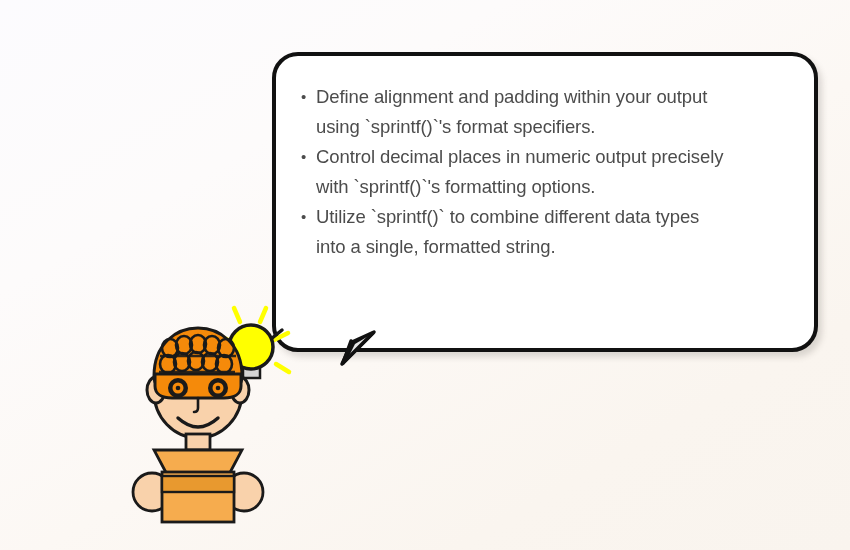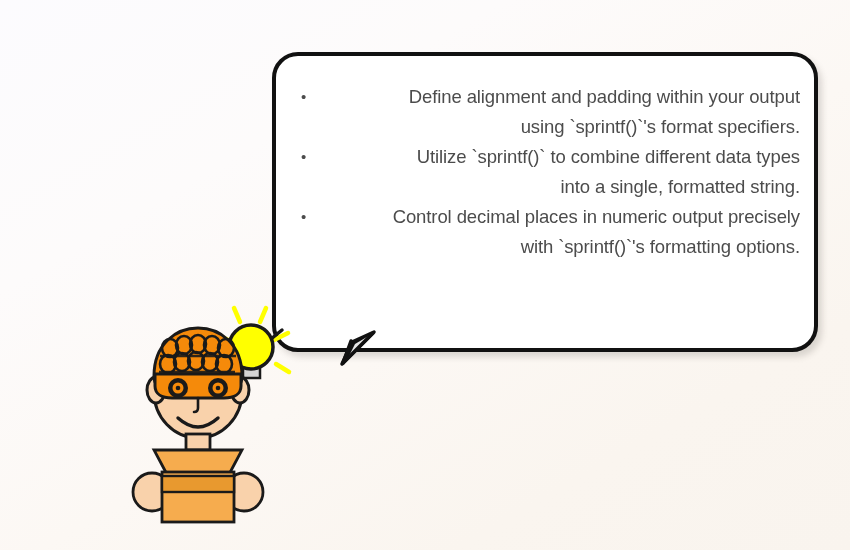--- a/index.html
+++ b/index.html
@@ -42,21 +42,20 @@
   }
 
   .bullet-list {
     position: absolute;
     left: 24px;
     top: 26px;
     right: 14px;
     margin: 0;
     padding: 0;
     list-style: none;
-    text-align: right;
   }
   .bullet-item {
     position: relative;
     padding-left: 16px;
     margin: 0 0 0 0;
     color: #4c4c4c;
     font-size: 18.5px;
     line-height: 30px;
     letter-spacing: -0.1px;
     white-space: pre-line;
@@ -91,24 +90,24 @@
 </style>
 </head>
 <body>
 
 <div id="scene">
 
   <div class="bubble">
     <ul class="bullet-list">
       <li class="bullet-item">Define alignment and padding within your output
 using `sprintf()`'s format specifiers.</li>
+      <li class="bullet-item">Control decimal places in numeric output precisely
+with `sprintf()`'s formatting options.</li>
       <li class="bullet-item">Utilize `sprintf()` to combine different data types
 into a single, formatted string.</li>
-      <li class="bullet-item">Control decimal places in numeric output precisely
-with `sprintf()`'s formatting options.</li>
     </ul>
   </div>
 
   <svg class="tail" viewBox="0 0 46 38">
     <path d="M38 2 L6 34 L16 12 Z" fill="#111111" stroke="#111111" stroke-width="3.5" stroke-linejoin="round"></path>
     <path d="M36 4 L12 28 L19 14 Z" fill="#ffffff" opacity="0.9"></path>
     <path d="M37 3 L7 33" stroke="#111111" stroke-width="3.5" stroke-linecap="round" fill="none"></path>
     <path d="M15 11 L7 33" stroke="#111111" stroke-width="3.5" stroke-linecap="round" fill="none"></path>
   </svg>
 

